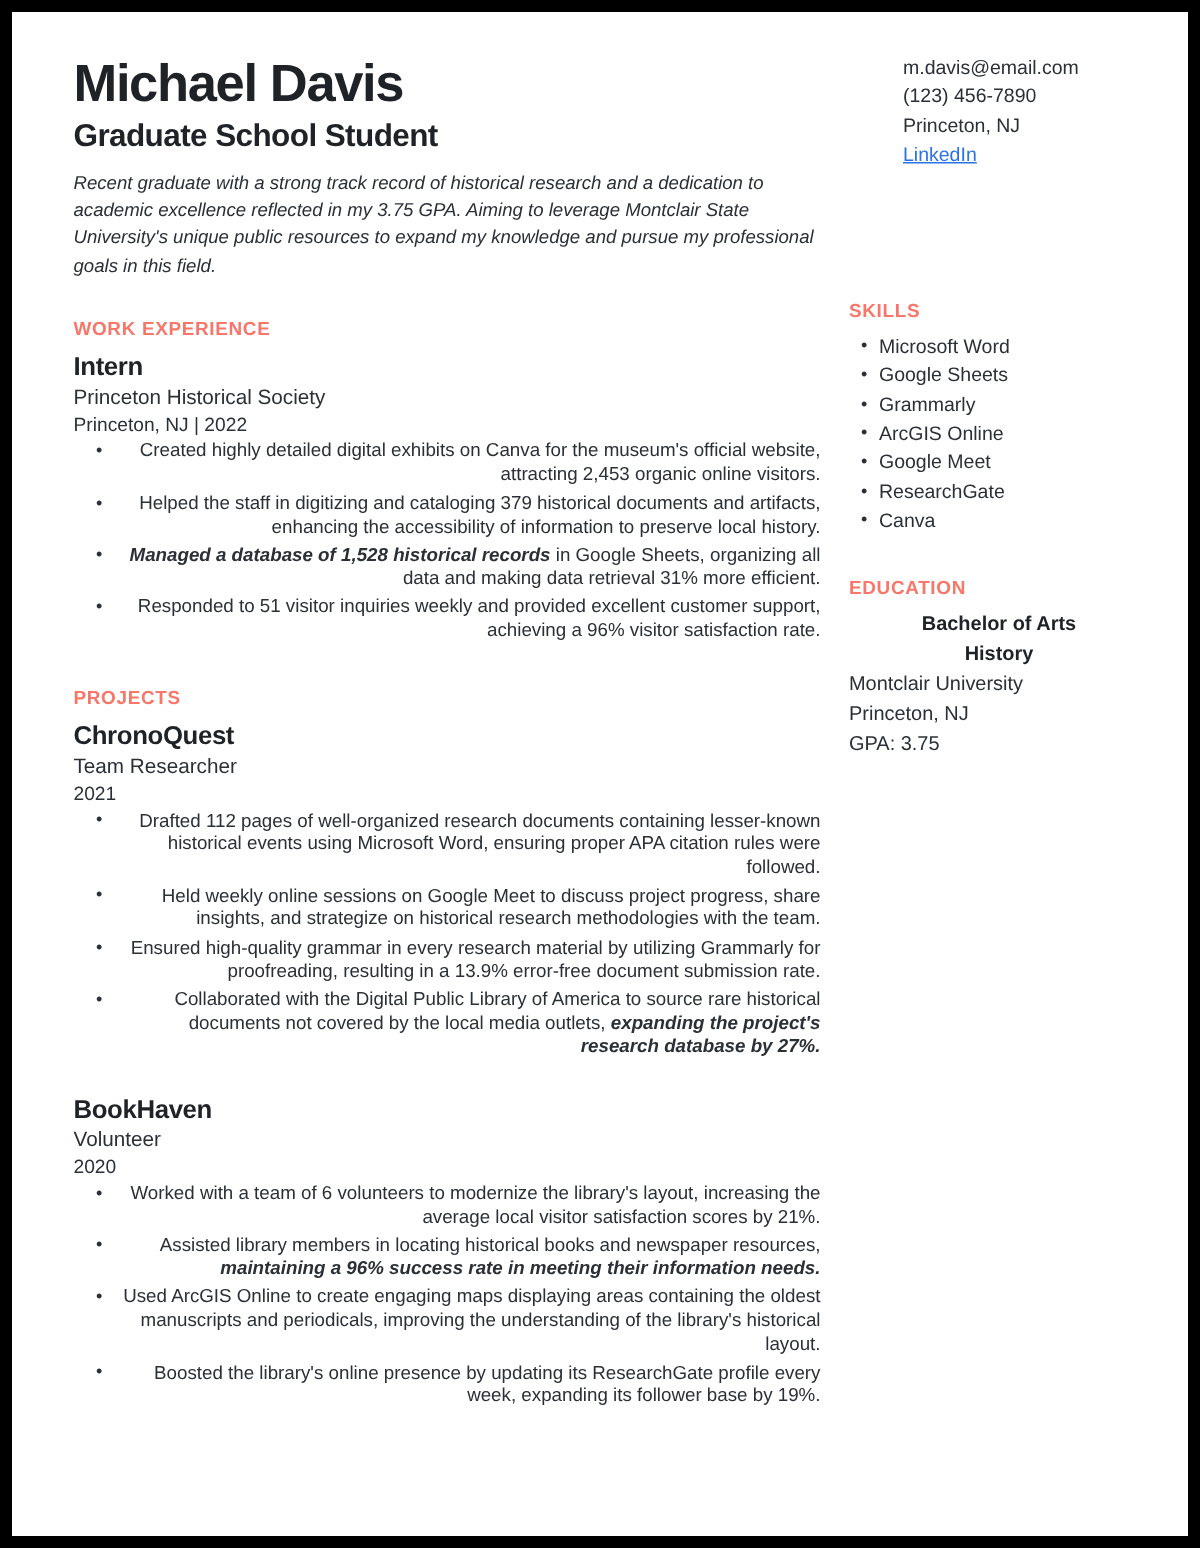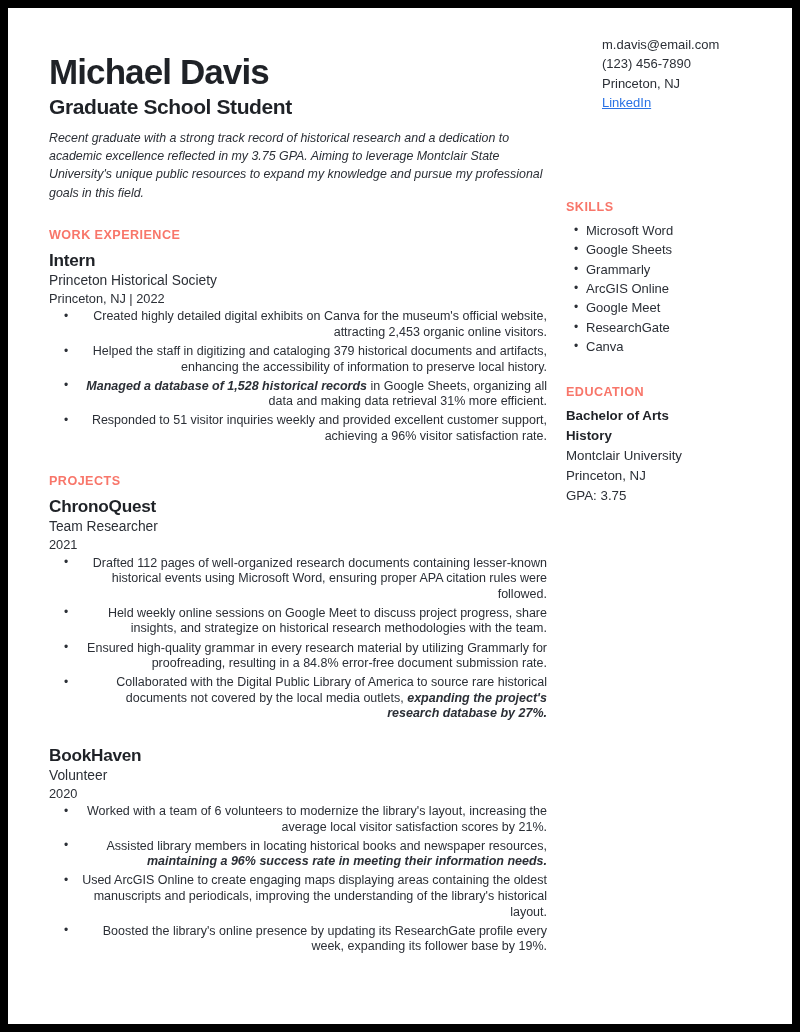--- a/index.html
+++ b/index.html
@@ -38,21 +38,21 @@
     width: 200px;
   }
 
   
   .name {
     font-size: 35px;
     font-weight: bold;
     letter-spacing: -0.9px;
     color: #1f2227;
     line-height: 42px;
-    margin: 16px 0 1px 0;
+    margin: 0 0 1px 0;
   }
   .job-title {
     font-size: 21px;
     font-weight: bold;
     letter-spacing: -0.4px;
     color: #1f2227;
     line-height: 25px;
     margin: 0 0 10px 0;
   }
   .summary {
@@ -161,20 +161,21 @@
     color: #2b2f36;
   }
   .edu-line {
     font-size: 13.3px;
     color: #2b2f36;
     line-height: 20px;
   }
   .edu-line.strong {
     font-weight: bold;
     color: #1f2227;
+    text-align: center;
   }
   .side-gap { height: 29px; }
 </style>
 </head>
 <body>
 
 <div class="page">
 
   <div class="main-col">
 
@@ -217,21 +218,21 @@
         <div class="entry-org">Team Researcher</div>
         <div class="entry-meta">2021</div>
         <ul class="bullets">
           <li>
             <span>Drafted 112 pages of well-organized research documents containing lesser-known historical events using Microsoft Word, ensuring proper APA citation rules were followed.</span><span class="em"></span><span></span>
           </li>
           <li>
             <span>Held weekly online sessions on Google Meet to discuss project progress, share insights, and strategize on historical research methodologies with the team.</span><span class="em"></span><span></span>
           </li>
           <li>
-            <span>Ensured high-quality grammar in every research material by utilizing Grammarly for proofreading, resulting in a 84.8% error-free document submission rate.</span><span class="em"></span><span></span>
+            <span>Ensured high-quality grammar in every research material by utilizing Grammarly for proofreading, resulting in a 13.9% error-free document submission rate.</span><span class="em"></span><span></span>
           </li>
           <li>
             <span>Collaborated with the Digital Public Library of America to source rare historical documents not covered by the local media outlets, </span><span class="em">expanding the project's research database by 27%.</span><span></span>
           </li>
         </ul>
       </div>
 
       <div class="gap-entry"></div>
 
       <div class="entry">

